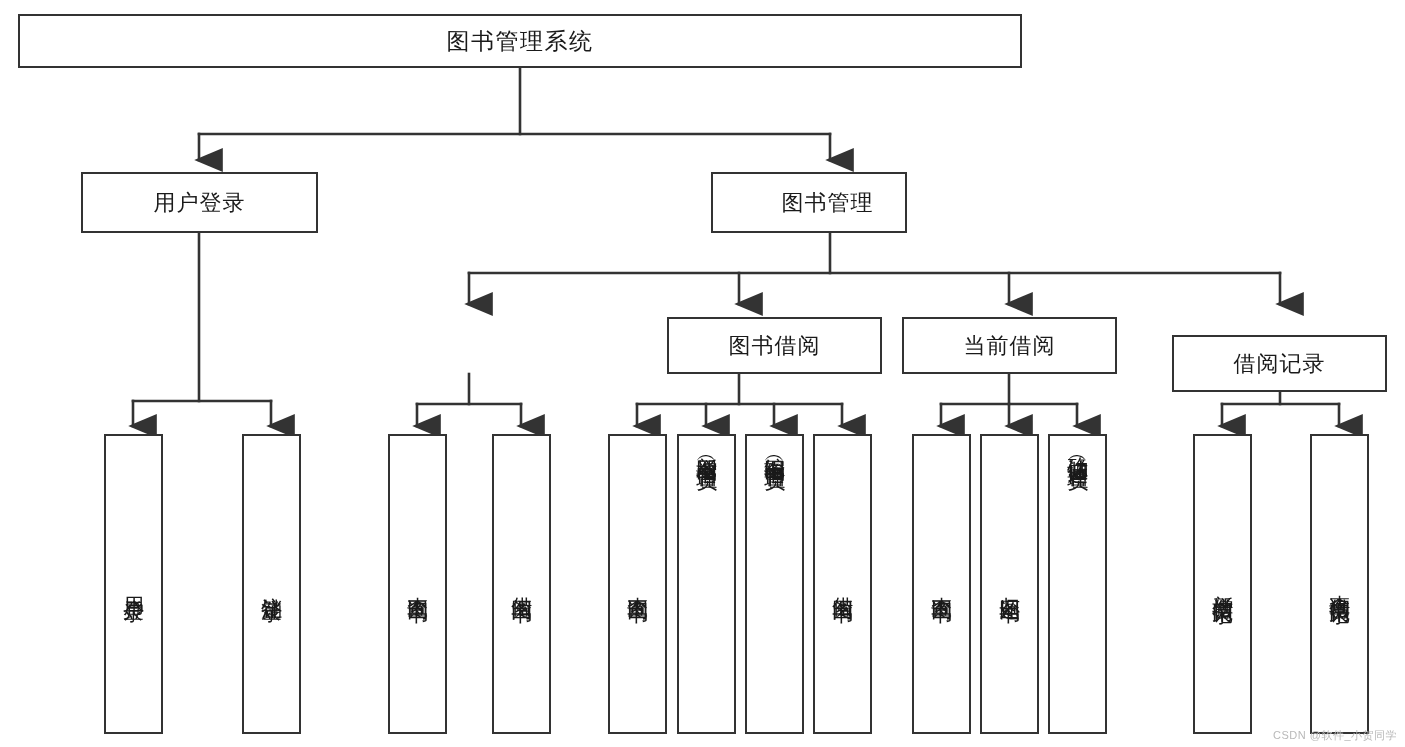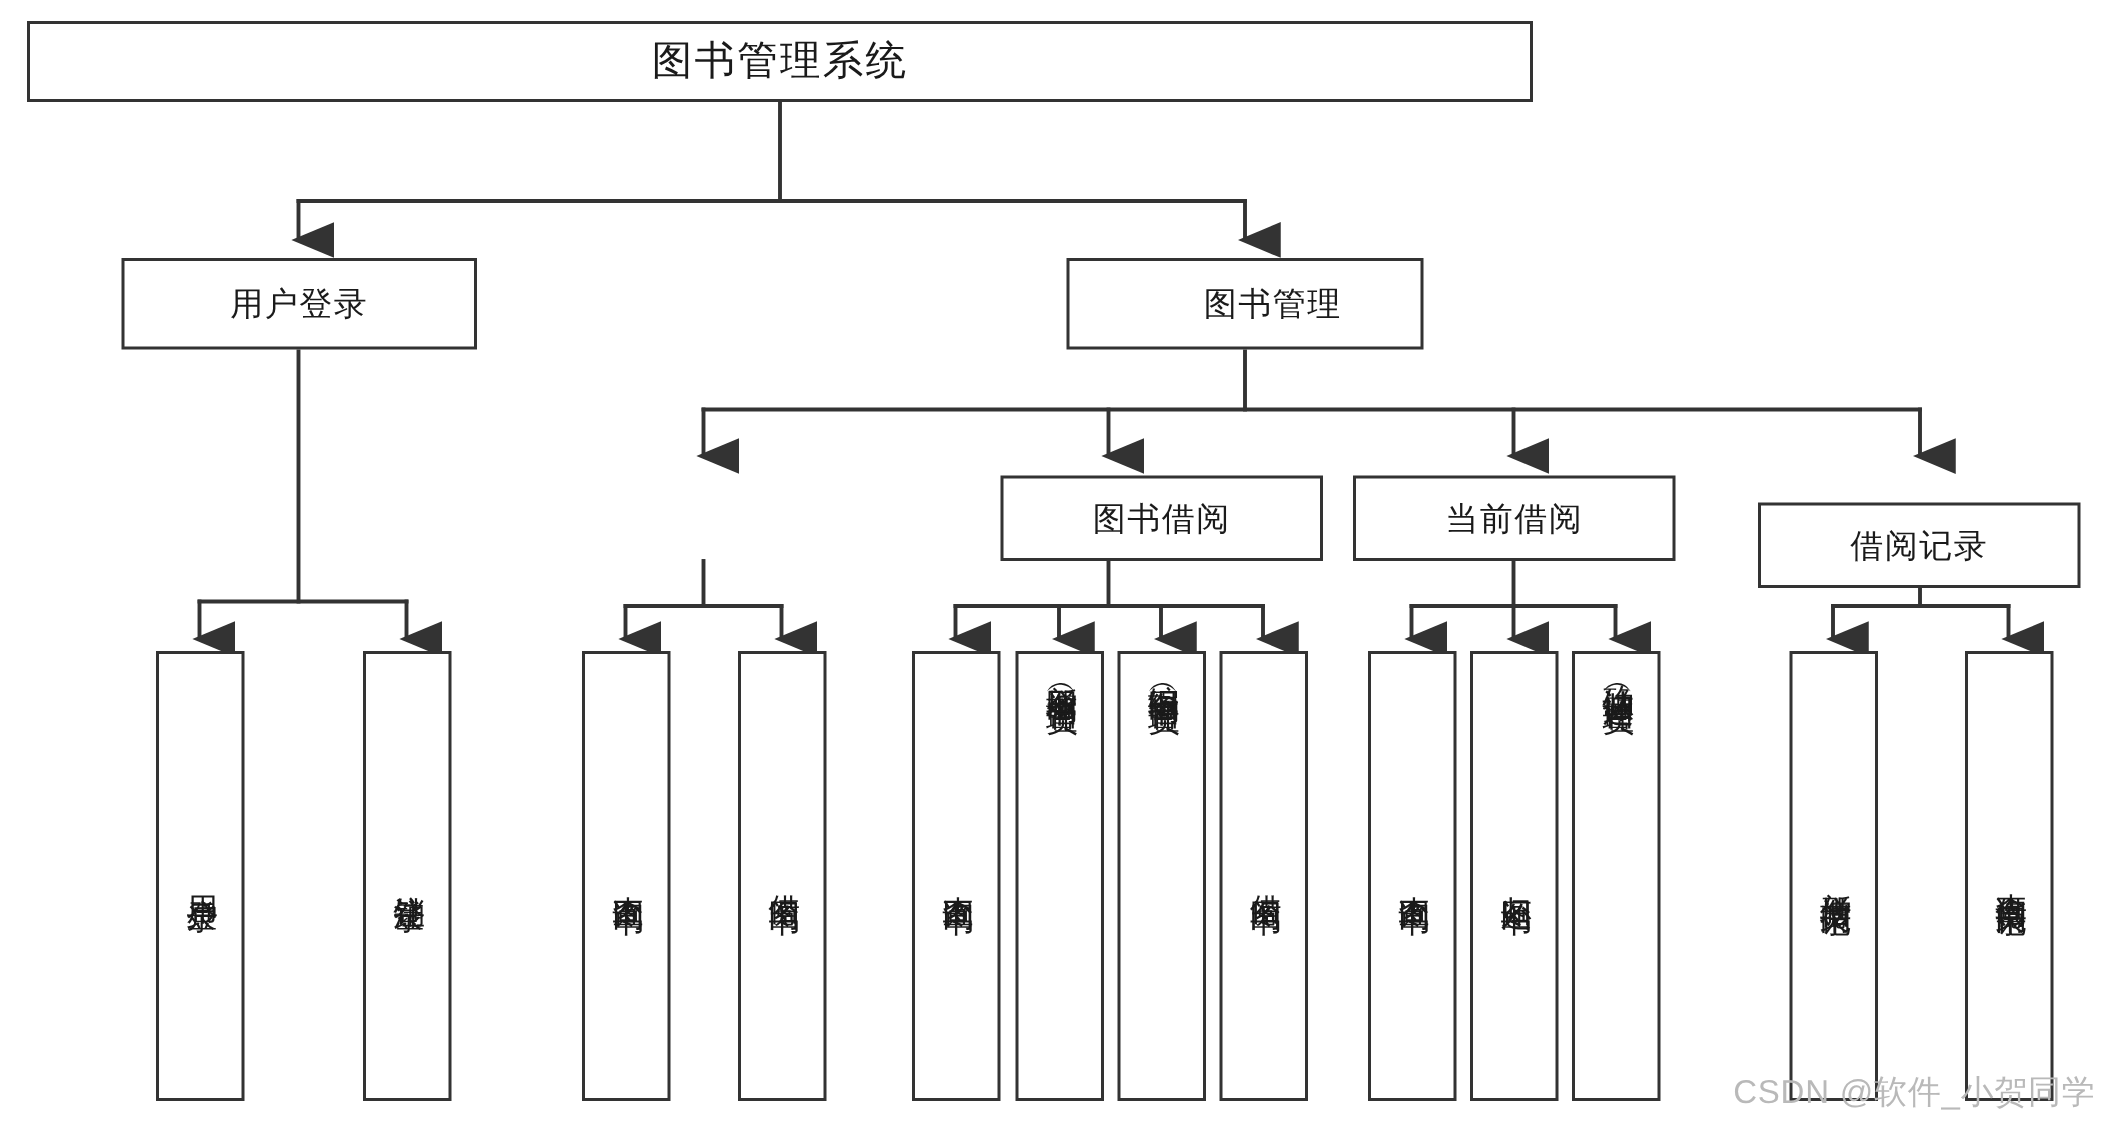--- a/index.html
+++ b/index.html
@@ -41,21 +41,21 @@
     text-align: center;
     line-height: 1.25;
     white-space: nowrap;
   }
   
   .node.horiz .lbl {
     font-size: 22px;
     letter-spacing: 1px;
   }
   .node.root .lbl {
-    font-size: 27px;
+    font-size: 23px;
     letter-spacing: 1.5px;
   }
   
   .node.vert {
     align-items: flex-start;
     justify-content: center;
     padding-top: 4px;
   }
   .node.vert .lbl {
     writing-mode: vertical-rl;
@@ -66,21 +66,21 @@
     white-space: normal;
   }
   .node.vert.centered {
     align-items: center;
     padding-top: 0;
   }
   #watermark {
     position: absolute;
     right: 8px;
     bottom: 4px;
-    font-size: 22px;
+    font-size: 11px;
     color: #b9b9b9;
     letter-spacing: 0.5px;
     white-space: nowrap;
     user-select: none;
   }
 </style>
 </head>
 <body>
 
 <div id="canvas">
@@ -139,21 +139,21 @@
   </svg>
 
   <div class="node horiz root" style="left:18px; top:14px; width:1004px; height:54px;">
     <span class="lbl">图书管理系统</span>
   </div>
 
   <div class="node horiz" style="left:81px; top:172px; width:237px; height:61px;">
     <span class="lbl">用户登录</span>
   </div>
 
-  <div class="node horiz" style="left:711px; top:172px; width:238px; height:61px;padding-left:37px;">
+  <div class="node horiz" style="left:711px; top:172px; width:196px; height:61px;padding-left:37px;">
     <span class="lbl">图书管理</span>
   </div>
 
 
   <div class="node horiz" style="left:667px; top:317px; width:215px; height:57px;">
     <span class="lbl">图书借阅</span>
   </div>
 
   <div class="node horiz" style="left:902px; top:317px; width:215px; height:57px;">
     <span class="lbl">当前借阅</span>

